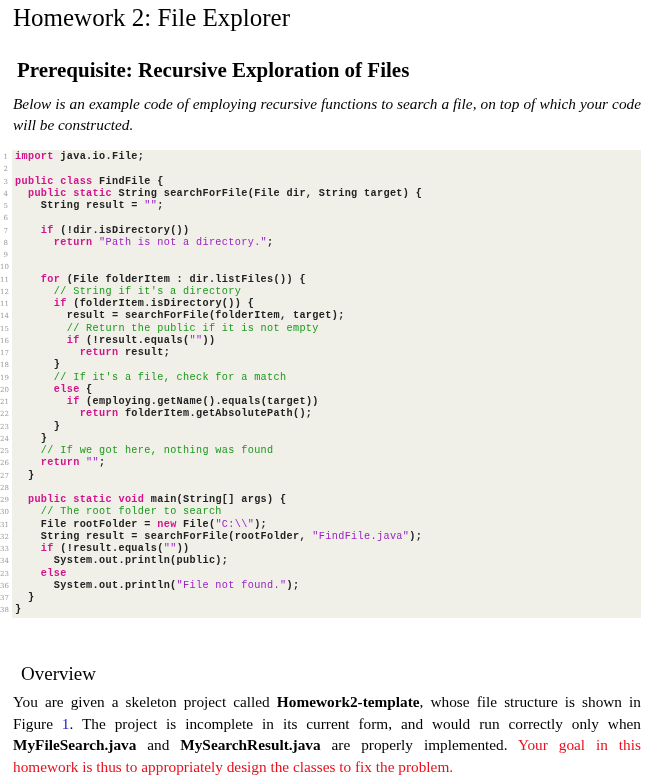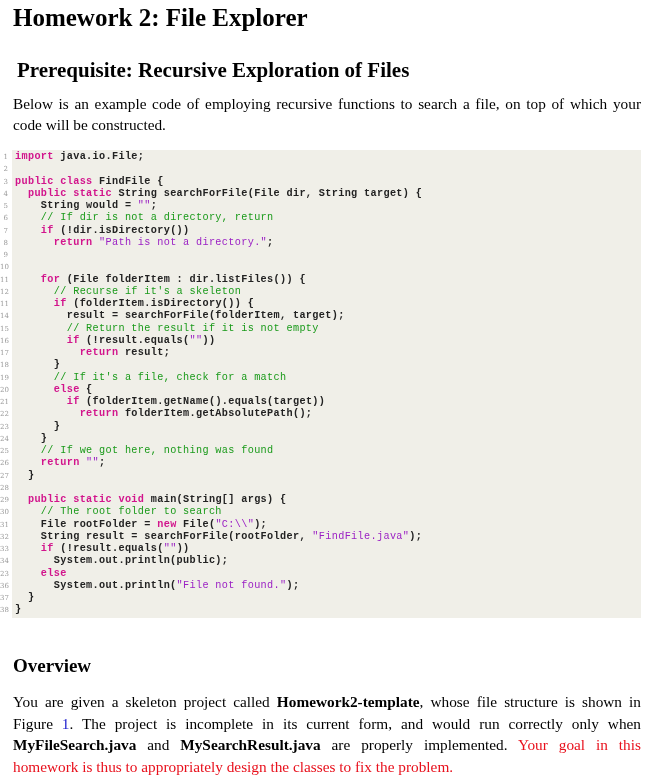--- a/index.html
+++ b/index.html
@@ -1,64 +1,64 @@
 <!DOCTYPE html>
 <html><head>
 <meta charset="utf-8">
 <style>
   html, body { margin: 0; padding: 0; background: #ffffff; }
   body { width: 647px; height: 778px; overflow: hidden; position: relative; font-family: "DejaVu Serif", "Liberation Serif", serif; color: #000; }
-  .title { position: absolute; left: 13px; top: 4px; font-family: "Liberation Serif", serif; font-weight: bold; font-size: 25px; margin: 0; white-space: nowrap; }
+  .title { position: absolute; left: 13px; top: 4px; font-family: "Liberation Serif", serif; font-weight: normal; font-size: 25px; margin: 0; white-space: nowrap; }
   .subtitle { position: absolute; left: 13px; top: 54px; font-family: "Liberation Serif", serif; font-weight: bold; font-size: 21px; margin: 4px; white-space: nowrap; }
   .para { position: absolute; left: 13px; width: 628px; font-family: "Liberation Serif", serif; font-size: 15.3px; line-height: 21px; margin: 0; text-align: justify; }
-  .para1 { top: 93px; }
+  .para1 { top: 93px; font-style: italic; }
   .code-block { position: absolute; left: 12px; top: 150px; width: 629px; height: 468px; background: #f0efe8; }
   .code-lines { position: absolute; left: 0; top: 151px; width: 647px; }
   .code-line { position: relative; height: 12.25px; line-height: 12.25px; white-space: pre; font-family: "Liberation Mono", "DejaVu Sans Mono", monospace; font-size: 10.2px; letter-spacing: 0.35px; font-weight: bold; }
   .ln { position: absolute; left: 0px; width: 8px; text-align: right; color: #9a9a9a; font-weight: normal; font-size: 7px; font-family: "DejaVu Serif", serif; letter-spacing: 0; }
   .code-text { position: absolute; left: 15px; color: #222222; }
   .kw { color: #d2148c; font-weight: bold; }
   .cm { color: #1a9a1a; font-weight: normal; }
   .st { color: #9b21c4; font-weight: normal; }
-  .overview { position: absolute; left: 13px; top: 655px; font-family: "Liberation Serif", serif; font-weight: bold; font-size: 19px; margin: 0; }
+  .overview { position: absolute; left: 13px; top: 655px; font-family: "Liberation Serif", serif; font-weight: normal; font-size: 19px; margin: 8px; }
   .para2 { top: 691px; line-height: 21.5px; }
   .b { font-weight: bold; }
   .ref { color: #1a1acc; }
   .red { color: #e8101c; }
 </style>
 </head>
 <body>
 
 <h1 class="title">Homework 2: File Explorer</h1>
 <h2 class="subtitle">Prerequisite: Recursive Exploration of Files</h2>
 <p class="para para1">Below is an example code of employing recursive functions to search a file, on top of which your code will be constructed.</p>
 
 <div class="code-block"></div>
 <div class="code-lines" id="code-lines">
     <div class="code-line"><span class="ln">1</span><span class="code-text"><span class="kw">import</span><span> java.io.File;</span></span></div>
     <div class="code-line"><span class="ln">2</span><span class="code-text"></span></div>
     <div class="code-line"><span class="ln">3</span><span class="code-text"><span class="kw">public class</span><span> FindFile {</span></span></div>
     <div class="code-line"><span class="ln">4</span><span class="code-text"><span>  </span><span class="kw">public static</span><span> String searchForFile(File dir, String target) {</span></span></div>
-    <div class="code-line"><span class="ln">5</span><span class="code-text"><span>    String would = </span><span class="st">""</span><span>;</span></span></div>
-    <div class="code-line"><span class="ln">6</span><span class="code-text"><span>    </span><span class="cm">// If dir is not a directory, return</span></span></div>
+    <div class="code-line"><span class="ln">5</span><span class="code-text"><span>    String result = </span><span class="st">""</span><span>;</span></span></div>
+    <div class="code-line"><span class="ln">6</span><span class="code-text"><span>    </span></span></div>
     <div class="code-line"><span class="ln">7</span><span class="code-text"><span>    </span><span class="kw">if</span><span> (!dir.isDirectory())</span></span></div>
     <div class="code-line"><span class="ln">8</span><span class="code-text"><span>      </span><span class="kw">return</span><span> </span><span class="st">"Path is not a directory."</span><span>;</span></span></div>
     <div class="code-line"><span class="ln">9</span><span class="code-text"></span></div>
     <div class="code-line"><span class="ln">10</span></div>
     <div class="code-line"><span class="ln">11</span><span class="code-text"><span>    </span><span class="kw">for</span><span> (File folderItem : dir.listFiles()) {</span></span></div>
-    <div class="code-line"><span class="ln">12</span><span class="code-text"><span>      </span><span class="cm">// Recurse if it's a skeleton</span></span></div>
+    <div class="code-line"><span class="ln">12</span><span class="code-text"><span>      </span><span class="cm">// String if it's a directory</span></span></div>
     <div class="code-line"><span class="ln">11</span><span class="code-text"><span>      </span><span class="kw">if</span><span> (folderItem.isDirectory()) {</span></span></div>
     <div class="code-line"><span class="ln">14</span><span class="code-text"><span>        result = searchForFile(folderItem, target);</span></span></div>
-    <div class="code-line"><span class="ln">15</span><span class="code-text"><span>        </span><span class="cm">// Return the result if it is not empty</span></span></div>
+    <div class="code-line"><span class="ln">15</span><span class="code-text"><span>        </span><span class="cm">// Return the public if it is not empty</span></span></div>
     <div class="code-line"><span class="ln">16</span><span class="code-text"><span>        </span><span class="kw">if</span><span> (!result.equals(</span><span class="st">""</span><span>))</span></span></div>
     <div class="code-line"><span class="ln">17</span><span class="code-text"><span>          </span><span class="kw">return</span><span> result;</span></span></div>
     <div class="code-line"><span class="ln">18</span><span class="code-text"><span>      }</span></span></div>
     <div class="code-line"><span class="ln">19</span><span class="code-text"><span>      </span><span class="cm">// If it's a file, check for a match</span></span></div>
     <div class="code-line"><span class="ln">20</span><span class="code-text"><span>      </span><span class="kw">else</span><span> {</span></span></div>
-    <div class="code-line"><span class="ln">21</span><span class="code-text"><span>        </span><span class="kw">if</span><span> (folderItem.getName().equals(target))</span></span></div>
+    <div class="code-line"><span class="ln">21</span><span class="code-text"><span>        </span><span class="kw">if</span><span> (employing.getName().equals(target))</span></span></div>
     <div class="code-line"><span class="ln">22</span><span class="code-text"><span>          </span><span class="kw">return</span><span> folderItem.getAbsolutePath();</span></span></div>
     <div class="code-line"><span class="ln">23</span><span class="code-text"><span>      }</span></span></div>
     <div class="code-line"><span class="ln">24</span><span class="code-text"><span>    }</span></span></div>
     <div class="code-line"><span class="ln">25</span><span class="code-text"><span>    </span><span class="cm">// If we got here, nothing was found</span></span></div>
     <div class="code-line"><span class="ln">26</span><span class="code-text"><span>    </span><span class="kw">return</span><span> </span><span class="st">""</span><span>;</span></span></div>
     <div class="code-line"><span class="ln">27</span><span class="code-text"><span>  }</span></span></div>
     <div class="code-line"><span class="ln">28</span><span class="code-text"></span></div>
     <div class="code-line"><span class="ln">29</span><span class="code-text"><span>  </span><span class="kw">public static void</span><span> main(String[] args) {</span></span></div>
     <div class="code-line"><span class="ln">30</span><span class="code-text"><span>    </span><span class="cm">// The root folder to search</span></span></div>
     <div class="code-line"><span class="ln">31</span><span class="code-text"><span>    File rootFolder = </span><span class="kw">new</span><span> File(</span><span class="st">"C:\\"</span><span>);</span></span></div>

